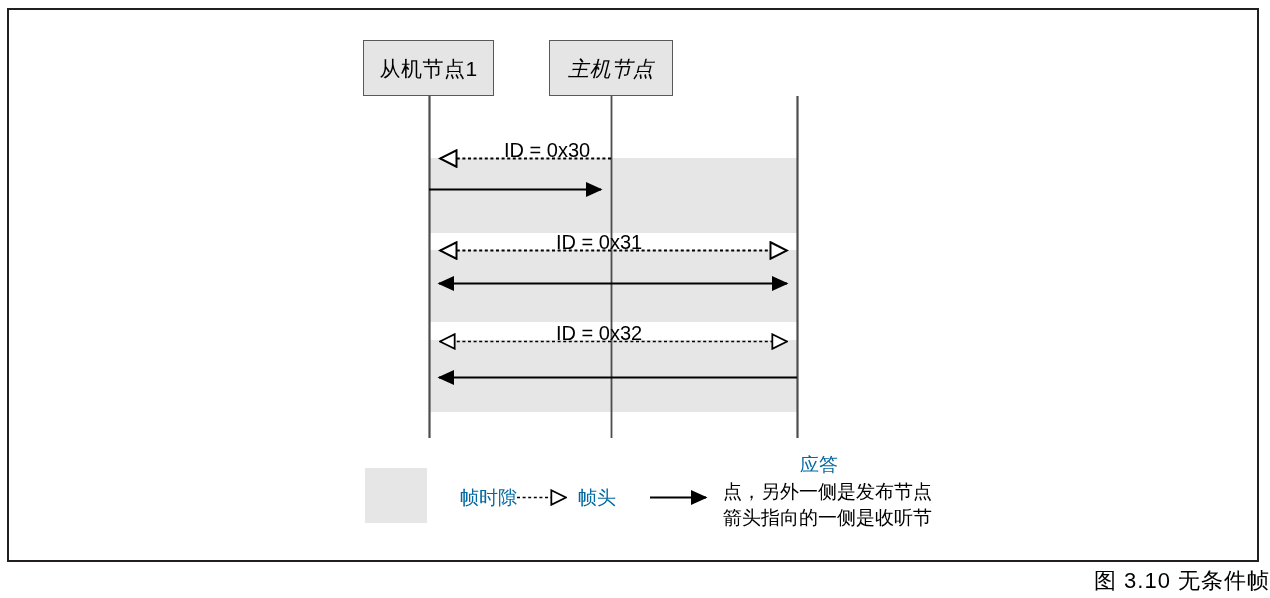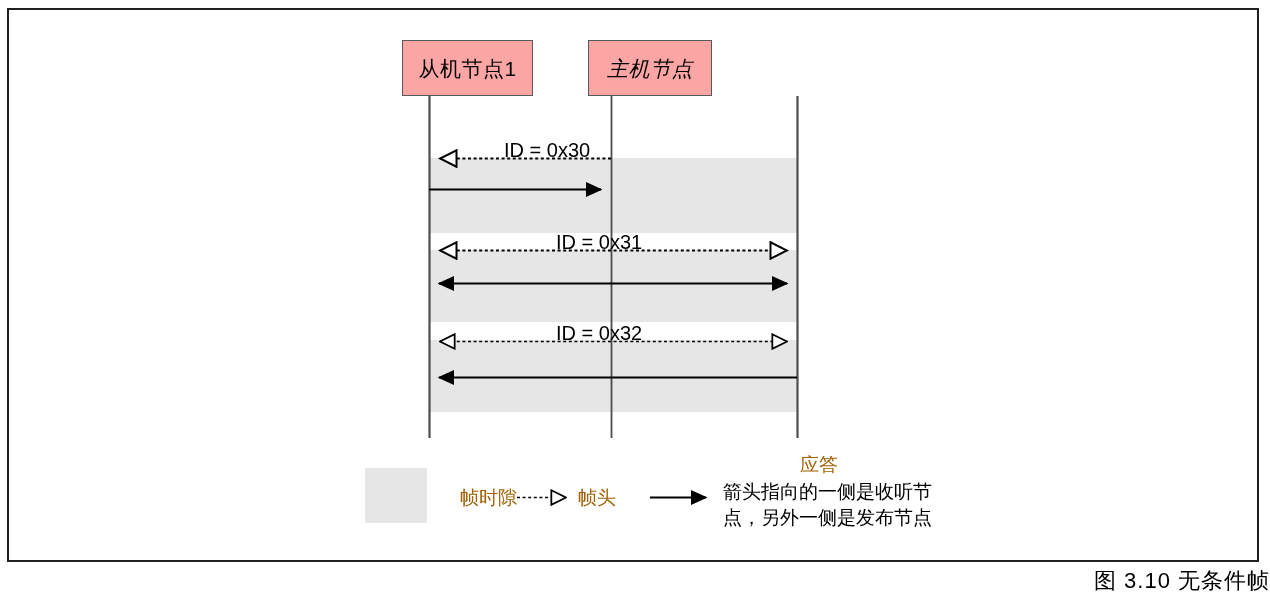--- a/index.html
+++ b/index.html
@@ -41,30 +41,29 @@
     left: 0; top: 0;
     width: 1270px;
     height: 598px;
     pointer-events: none;
   }
 
   
   .node-box {
     position: absolute;
     border: 1.6px solid #595959;
-    background: #fca5a5;
+    background: #e5e5e5;
     box-sizing: border-box;
     display: flex;
     align-items: center;
     justify-content: center;
     font-size: 21px;
     line-height: 1;
     color: #000000;
     letter-spacing: 0.5px;
-    margin-left: 39px;
   }
   .node-box-slave1 { left: 363px; top: 40px; width: 131px; height: 56px; }
   .node-box-master { left: 549px; top: 40px; width: 124px; height: 56px; font-style: italic; }
   .node-box-slave2 { left: 733px; top: 40px; width: 130px; height: 56px; }
 
   
   .msg-label {
     position: absolute;
     font-size: 20px;
     line-height: 1;
@@ -82,21 +81,21 @@
     left: 365px;
     top: 468px;
     width: 62px;
     height: 55px;
     background: #e6e6e6;
   }
   .legend-text {
     position: absolute;
     font-size: 19px;
     line-height: 1;
-    color: #a16207;
+    color: #0369a1;
     white-space: nowrap;
   }
   .legend-text-slot   { left: 437px; top: 488px; padding-left: 23px; }
   .legend-text-header { left: 578px; top: 488px; }
   .legend-text-resp-title { left: 800px; top: 455px; }
   .legend-resp-block {
     position: absolute;
     left: 723px;
     top: 479px;
     width: 250px;
@@ -184,19 +183,19 @@
 
   <div class="msg-label msg-label-0">ID = 0x30</div>
   <div class="msg-label msg-label-1">ID = 0x31</div>
   <div class="msg-label msg-label-2">ID = 0x32</div>
 
   <div class="legend-swatch"></div>
   <div class="legend-text legend-text-slot">帧时隙</div>
   <div class="legend-text legend-text-header">帧头</div>
   <div class="legend-text legend-text-resp-title">应答</div>
   <div class="legend-resp-block">
+    <div class="legend-resp-line">点，另外一侧是发布节点</div>
     <div class="legend-resp-line">箭头指向的一侧是收听节</div>
-    <div class="legend-resp-line">点，另外一侧是发布节点</div>
   </div>
 
   <div class="figure-caption">图 3.10 无条件帧</div>
 
 </div>
 
 </body></html>

